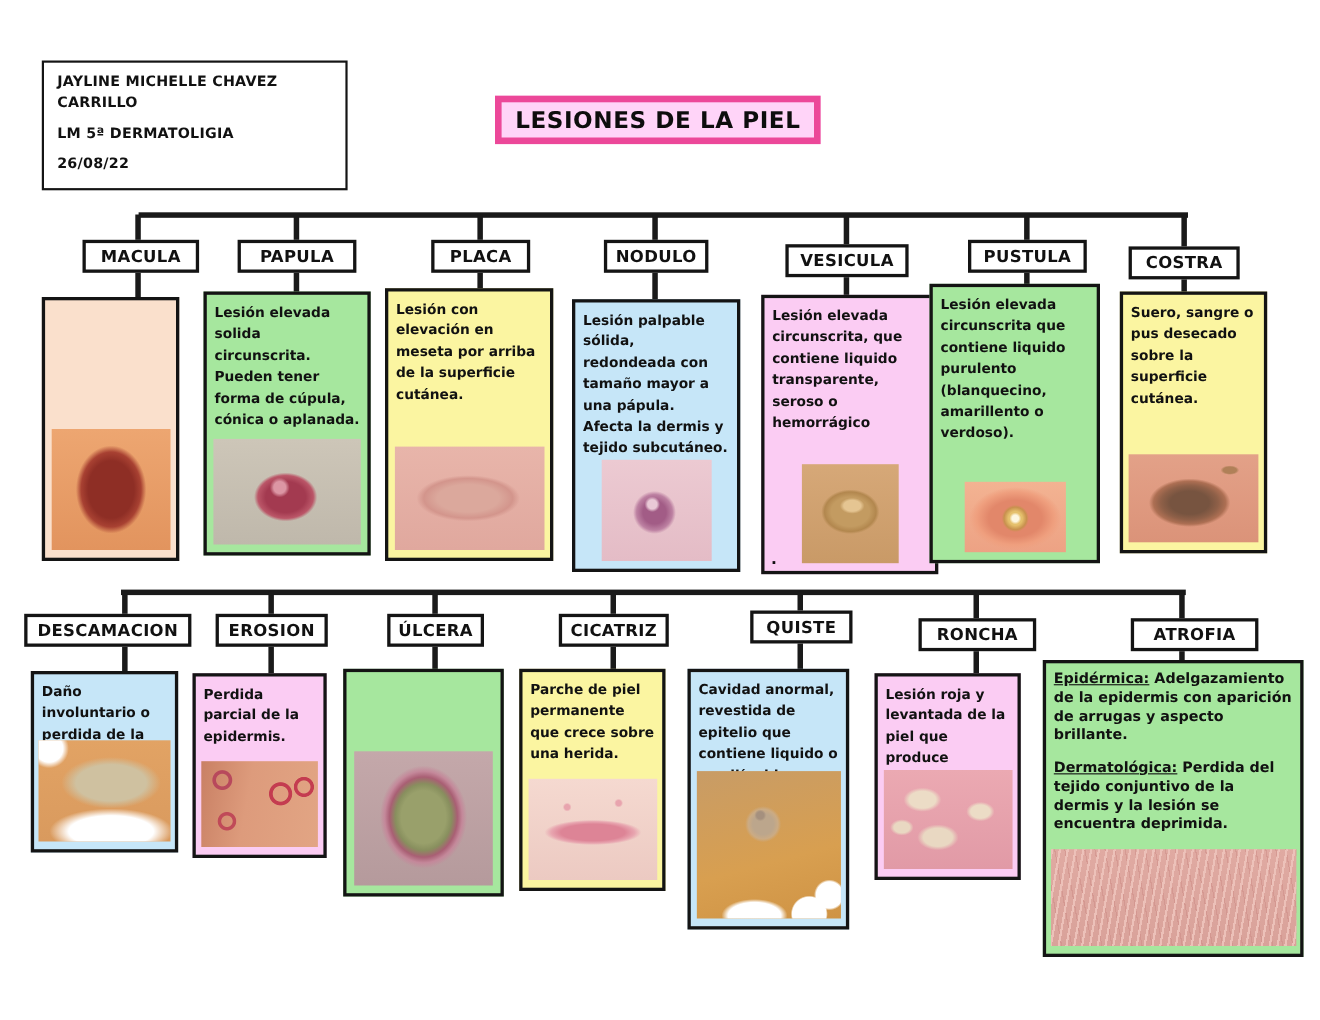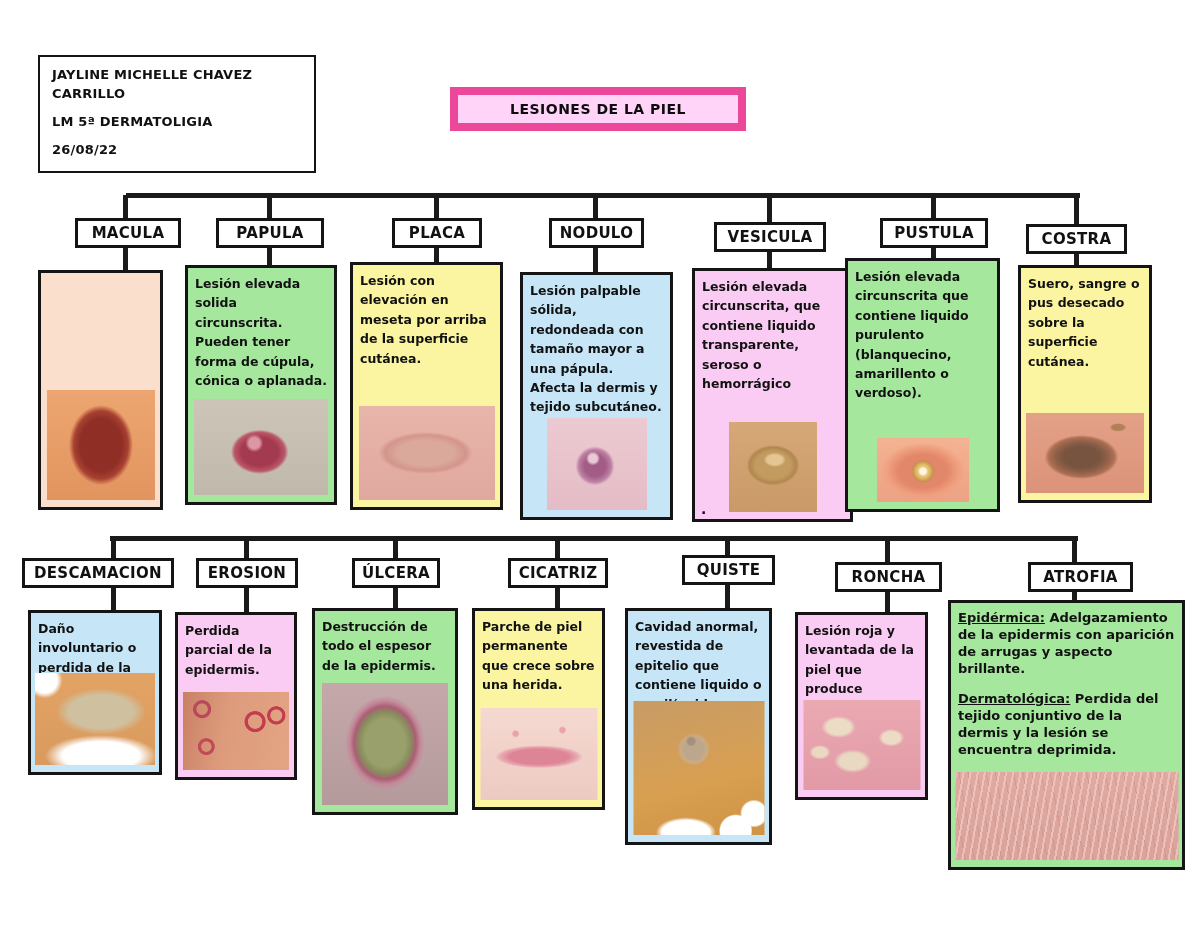--- a/index.html
+++ b/index.html
@@ -8,23 +8,23 @@
 
   
   .info-box{position:absolute;left:38px;top:55px;width:278px;height:118px;
             border:2px solid #141414;background:#fff;box-sizing:border-box;
             padding:10px 12px;font-size:13px;font-weight:700;letter-spacing:.2px;}
   .info-box .ln{margin:0 0 4px 0;}
   .info-box .gap{margin-top:13px;}
 
   
   .main-title{position:absolute;left:450px;top:87px;width:296px;height:44px;
-              background:#FFD4F8;border:8px solid #ec4899;box-sizing:border-box;
+              background:#FFD4F8;border:6px solid #ec4899;box-sizing:border-box;
               display:flex;align-items:center;justify-content:center;
-              font-size:14px;font-weight:800;letter-spacing:.5px;color:#0d0d0d;}
+              font-size:21px;font-weight:800;letter-spacing:.5px;color:#0d0d0d;}
 
   
   .bus,.vline{position:absolute;background:#1a1a1a;z-index:1;}
   .bus{height:5px;}
   .vline{width:5px;}
 
   
   .label-box{position:absolute;height:30px;background:#fff;border:3px solid #141414;
              box-sizing:border-box;display:flex;align-items:center;justify-content:center;
              font-size:15px;font-weight:800;letter-spacing:.3px;z-index:3;}
@@ -218,34 +218,33 @@
     </div>
   <div class="label-box" style="left:508px;top:558px;width:100px;">
       <span>CICATRIZ</span>
     </div>
   <div class="label-box" style="left:682px;top:555px;width:93px;">
       <span>QUISTE</span>
     </div>
   <div class="label-box" style="left:835px;top:562px;width:107px;">
       <span>RONCHA</span>
     </div>
-  <div class="label-box" style="left:1028px;top:562px;width:105px;">
+  <div class="label-box" style="left:1028px;top:562px;width:116px;">
       <span>ATROFIA</span>
     </div>
 
   <div class="card blue" style="left:28px;top:610px;width:134px;height:165px;">
     <div class="desc">Daño involuntario o perdida de la capa externa de la piel.</div>
     <div class="photo ph-descamacion"></div>
   </div>
   <div class="card pink" style="left:175px;top:612px;width:122px;height:168px;">
     <div class="desc">Perdida parcial de la epidermis.</div>
     <div class="photo ph-erosion"></div>
   </div>
   <div class="card green" style="left:312px;top:608px;width:146px;height:207px;">
-    <div class="desc">Destrucción de todo el espesor de la epidermis.</div>
     <div class="photo ph-ulcera"></div>
   </div>
   <div class="card yellow" style="left:472px;top:608px;width:133px;height:202px;">
     <div class="desc">Parche de piel permanente que crece sobre una herida.</div>
     <div class="photo ph-cicatriz"></div>
   </div>
   <div class="card blue" style="left:625px;top:608px;width:147px;height:237px;">
     <div class="desc">Cavidad anormal, revestida de epitelio que contiene liquido o semilíquido.</div>
     <div class="photo ph-quiste"></div>
   </div>

